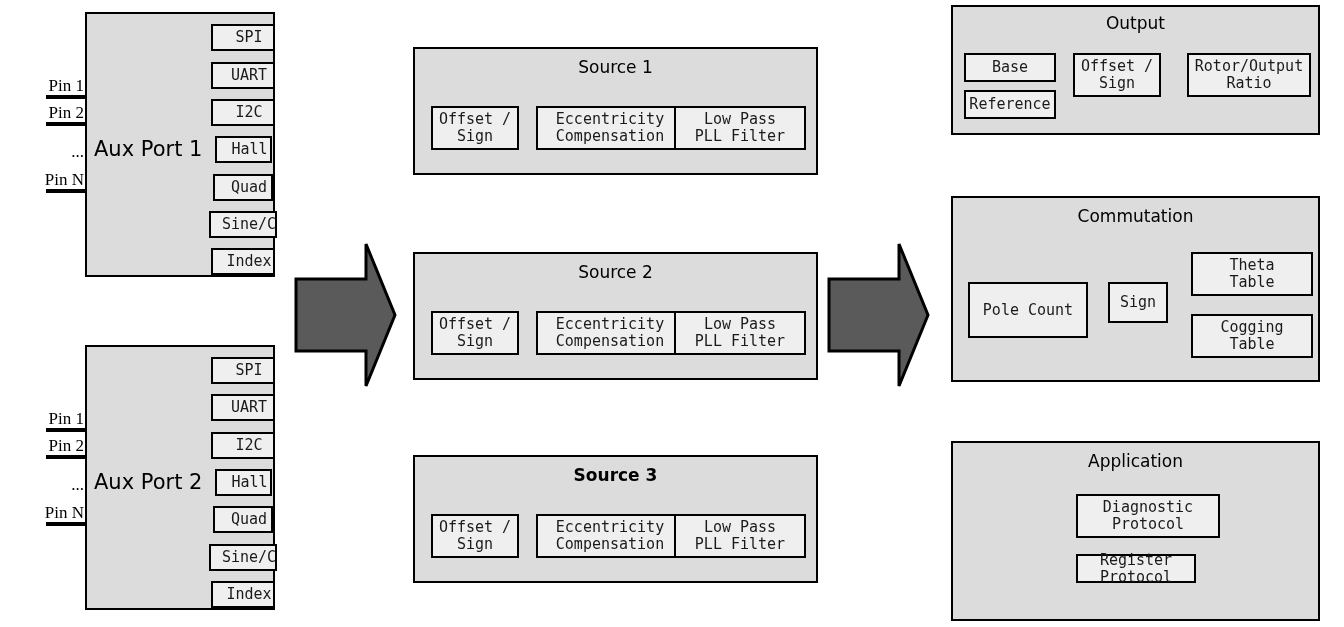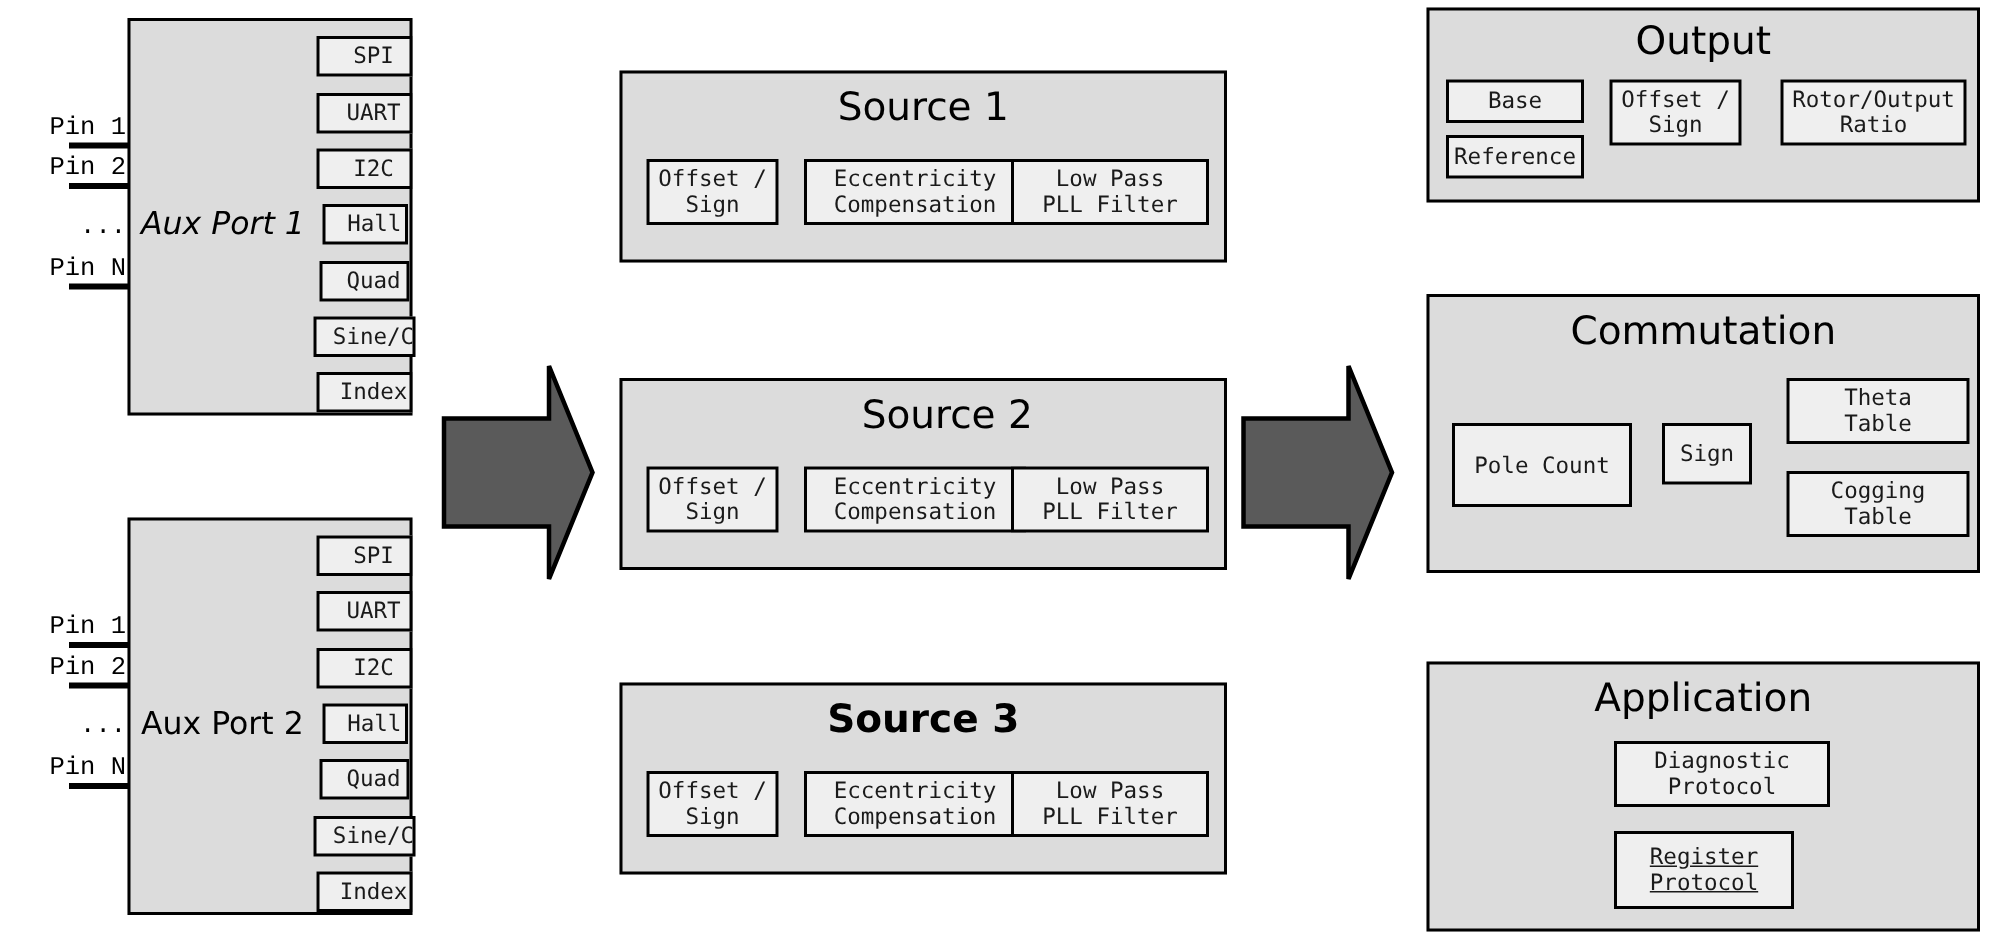--- a/index.html
+++ b/index.html
@@ -27,21 +27,21 @@
     background: #dcdcdc;
     border: 2px solid #000000;
     box-sizing: border-box;
   }
   .group-title {
     position: absolute;
     left: 0;
     width: 100%;
     text-align: center;
     font-family: "DejaVu Sans", sans-serif;
-    font-size: 26px;
+    font-size: 17px;
     color: #000000;
     line-height: 1;
   }
   .chip {
     position: absolute;
     background: #efefef;
     border: 2px solid #000000;
     box-sizing: border-box;
     font-family: "DejaVu Sans Mono", monospace;
     font-size: 15px;
@@ -63,21 +63,21 @@
   }
   .aux-label {
     position: absolute;
     font-family: "DejaVu Sans", sans-serif;
     font-size: 21px;
     color: #000000;
     white-space: nowrap;
   }
   .pin-label {
     position: absolute;
-    font-family: Liberation Mono, monospace;
+    font-family: Liberation Serif, serif;
     font-size: 17px;
     color: #000000;
     white-space: pre;
     text-align: right;
   }
   .pin-line {
     position: absolute;
     background: #000000;
     height: 4px;
   }
@@ -102,21 +102,21 @@
   }
   .arrow svg { display: block; }
 </style>
 </head>
 <body>
 
 <div class="stage">
 
   <div class="aux-box" style="left:85px; top:12px; width:190px; height:265px;"></div>
 
-  <div class="aux-label" style="left:94px; top:137px;font-style:italic;">Aux Port 1</div>
+  <div class="aux-label" style="left:94px; top:137px;">Aux Port 1</div>
 
   <div class="pin-label" style="left:28px; top:76px; width:56px;">Pin 1</div>
   <div class="pin-line" style="left:46px; top:95px; width:40px;"></div>
 
   <div class="pin-label" style="left:28px; top:103px; width:56px;">Pin 2</div>
   <div class="pin-line" style="left:46px; top:122px; width:40px;"></div>
 
   <div class="pin-label" style="left:28px; top:142px; width:56px;">...</div>
 
   <div class="pin-label" style="left:28px; top:170px; width:56px;">Pin N</div>
@@ -169,21 +169,21 @@
     <div class="group-title" style="top:10px;">Source 1</div>
     <div class="chip" style="left:16px;  top:57px; width:88px;  height:44px;">Offset /
 Sign</div>
     <div class="chip" style="left:121px; top:57px; width:148px; height:44px;">Eccentricity
 Compensation</div>
     <div class="chip" style="left:259px; top:57px; width:132px; height:44px;">Low Pass
 PLL Filter</div>
   </div>
 
   <div class="group-box" style="left:413px; top:252px; width:405px; height:128px;">
-    <div class="group-title" style="top:10px;margin-left:16px;">Source 2</div>
+    <div class="group-title" style="top:10px;">Source 2</div>
     <div class="chip" style="left:16px;  top:57px; width:88px;  height:44px;">Offset /
 Sign</div>
     <div class="chip" style="left:121px; top:57px; width:148px; height:44px;">Eccentricity
 Compensation</div>
     <div class="chip" style="left:259px; top:57px; width:132px; height:44px;">Low Pass
 PLL Filter</div>
   </div>
 
   <div class="group-box" style="left:413px; top:455px; width:405px; height:128px;">
     <div class="group-title" style="top:10px;font-weight:bold;">Source 3</div>
@@ -212,17 +212,17 @@
     <div class="chip" style="left:238px; top:54px; width:122px; height:44px;">Theta
 Table</div>
     <div class="chip" style="left:238px; top:116px; width:122px; height:44px;">Cogging
 Table</div>
   </div>
 
   <div class="group-box" style="left:951px; top:441px; width:369px; height:180px;">
     <div class="group-title" style="top:10px;">Application</div>
     <div class="chip" style="left:123px; top:51px;  width:144px; height:44px;">Diagnostic
 Protocol</div>
-    <div class="chip" style="left:123px; top:111px; width:120px; height:52px;text-decoration:underline;">Register
+    <div class="chip" style="left:123px; top:111px; width:120px; height:29px;">Register
 Protocol</div>
   </div>
 
 </div>
 
 </body></html>

